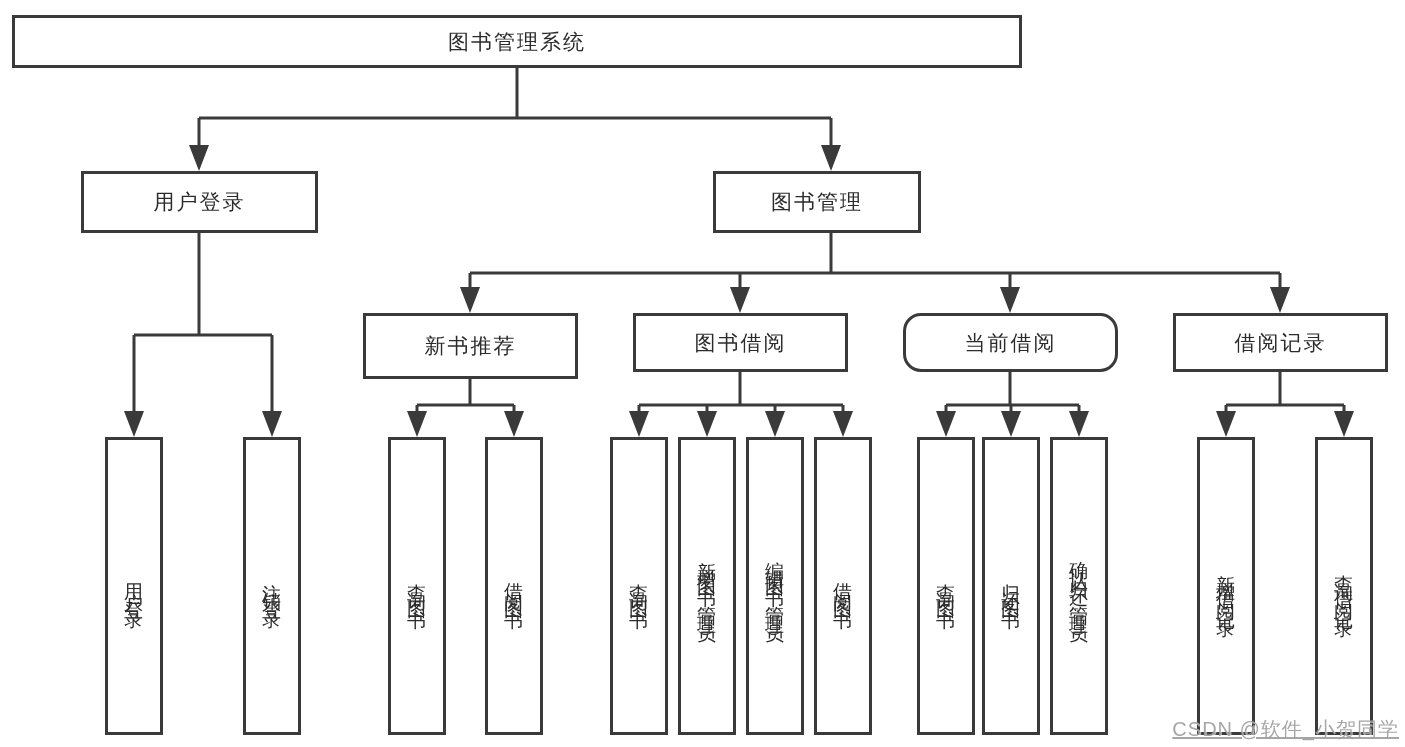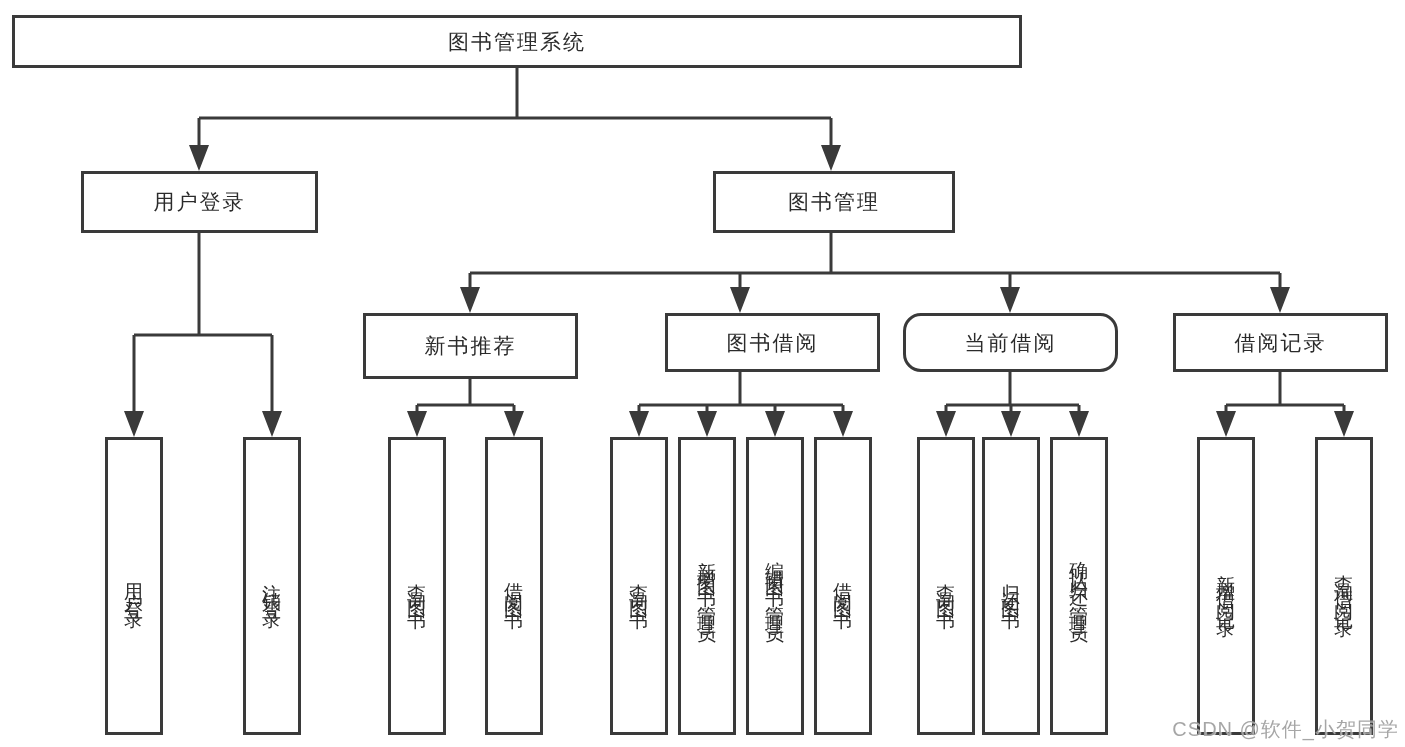--- a/index.html
+++ b/index.html
@@ -45,20 +45,21 @@
   }
   .watermark {
     position: absolute;
     right: 6px;
     bottom: 4px;
     font-size: 20px;
     letter-spacing: 1px;
     color: rgba(158, 158, 158, 0.92);
     text-shadow: 1px 1px 1px rgba(255,255,255,0.7);
     white-space: nowrap;
+    text-decoration: underline;
   }
 </style>
 </head>
 <body>
 
 <div class="canvas">
 
   <svg class="connectors" width="1405" height="747" viewBox="0 0 1405 747">
     <g stroke="#3a3a3a" stroke-width="3" fill="none">
       <path d="M517 68 V118 M199 118 H831 M199 118 V152 M831 118 V152"></path>
@@ -92,28 +93,28 @@
     </g>
   </svg>
 
   <div class="box hbox" style="left:12px; top:15px; width:1010px; height:53px;">
     <span>图书管理系统</span>
   </div>
 
   <div class="box hbox" style="left:81px; top:171px; width:237px; height:62px;">
     <span>用户登录</span>
   </div>
-  <div class="box hbox" style="left:713px; top:171px; width:242px; height:62px;">
+  <div class="box hbox" style="left:713px; top:171px; width:208px; height:62px;">
     <span>图书管理</span>
   </div>
 
   <div class="box hbox" style="left:363px; top:313px; width:215px; height:66px;">
     <span>新书推荐</span>
   </div>
-  <div class="box hbox" style="left:665px; top:313px; width:215px; height:59px;">
+  <div class="box hbox" style="left:633px; top:313px; width:215px; height:59px;">
     <span>图书借阅</span>
   </div>
   <div class="box hbox" style="left:903px; top:313px; width:215px; height:59px;border-radius:18px;">
     <span>当前借阅</span>
   </div>
   <div class="box hbox" style="left:1173px; top:313px; width:215px; height:59px;">
     <span>借阅记录</span>
   </div>
 
   <div class="box vbox" style="left:105px; top:437px; width:58px; height:298px;">

